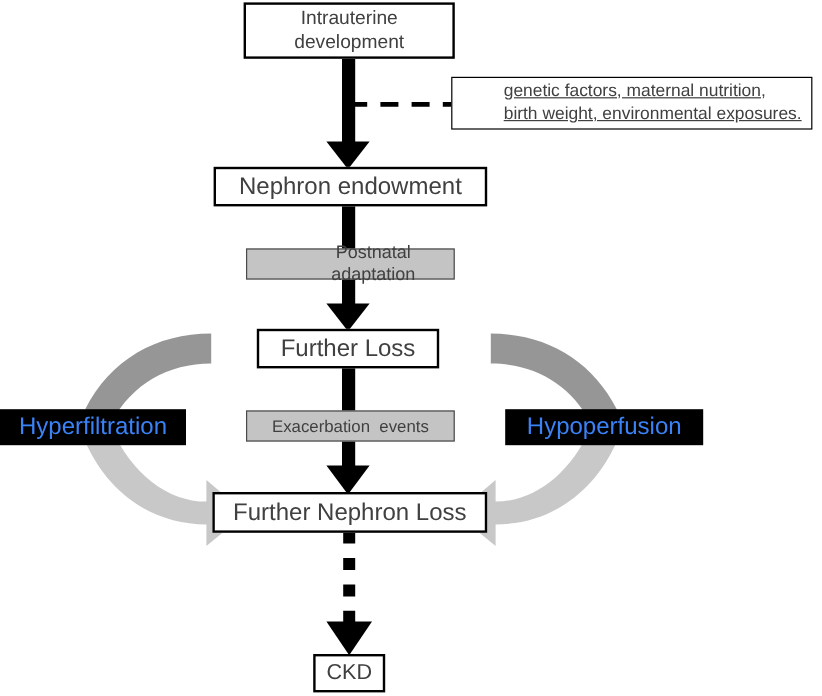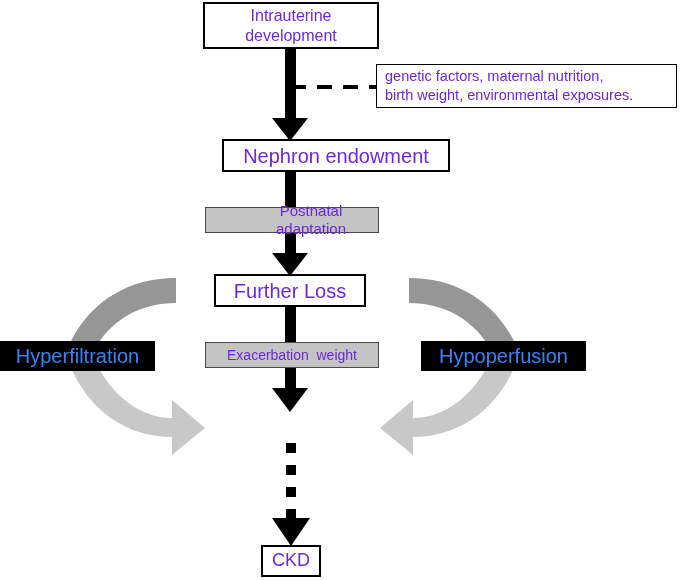--- a/index.html
+++ b/index.html
@@ -26,21 +26,21 @@
     height: 580px;
   }
   .node {
     position: absolute;
     box-sizing: border-box;
     display: flex;
     align-items: center;
     justify-content: center;
     text-align: center;
     line-height: 1.2;
-    color: #6d28d9;
+    color: #404040;
     z-index: 3;
   }
   
   .box-white {
     background: #ffffff;
     border: 2px solid #000000;
   }
   
   .box-gray {
     background: #c4c4c4;
@@ -49,34 +49,34 @@
   
   .box-black {
     background: #000000;
     color: #3b82f6;
     border: none;
   }
   
   .box-note {
     background: #ffffff;
     border: 1px solid #000000;
-    justify-content: flex-start;
+    justify-content: flex-end;
     text-align: left;
     padding: 3px 8px;
+    text-decoration: underline;
   }
   #node-intrauterine {
     left: 203px; top: 2px;
     width: 176px; height: 47px;
     font-size: 16px;
   }
   #node-endowment {
     left: 178px; top: 139px;
     width: 228px; height: 33px;
     font-size: 20px;
-    margin-left: 44px;
   }
   #node-postnatal {
     left: 205px; top: 207px;
     width: 174px; height: 26px;
     font-size: 15px;
     padding-left: 38px;
   }
   #node-nephron-loss {
     left: 214px; top: 274px;
     width: 152px; height: 33px;
@@ -197,29 +197,32 @@
 
   <div id="node-postnatal" class="node box-gray">
     <span>Postnatal adaptation</span>
   </div>
 
   <div id="node-nephron-loss" class="node box-white">
     <span>Further Loss</span>
   </div>
 
   <div id="node-exacerbation" class="node box-gray">
-    <span style="white-space:pre;">Exacerbation  weight</span>
+    <span style="white-space:pre;">Exacerbation  events</span>
   </div>
 
   <div id="node-hyperfiltration" class="node box-black">
     <span>Hyperfiltration</span>
   </div>
 
   <div id="node-hypoperfusion" class="node box-black">
     <span>Hypoperfusion</span>
   </div>
 
+  <div id="node-further-loss" class="node box-white">
+    <span>Further Nephron Loss</span>
+  </div>
 
   <div id="node-ckd" class="node box-white">
     <span>CKD</span>
   </div>
 
 </div>
 
 </body></html>

